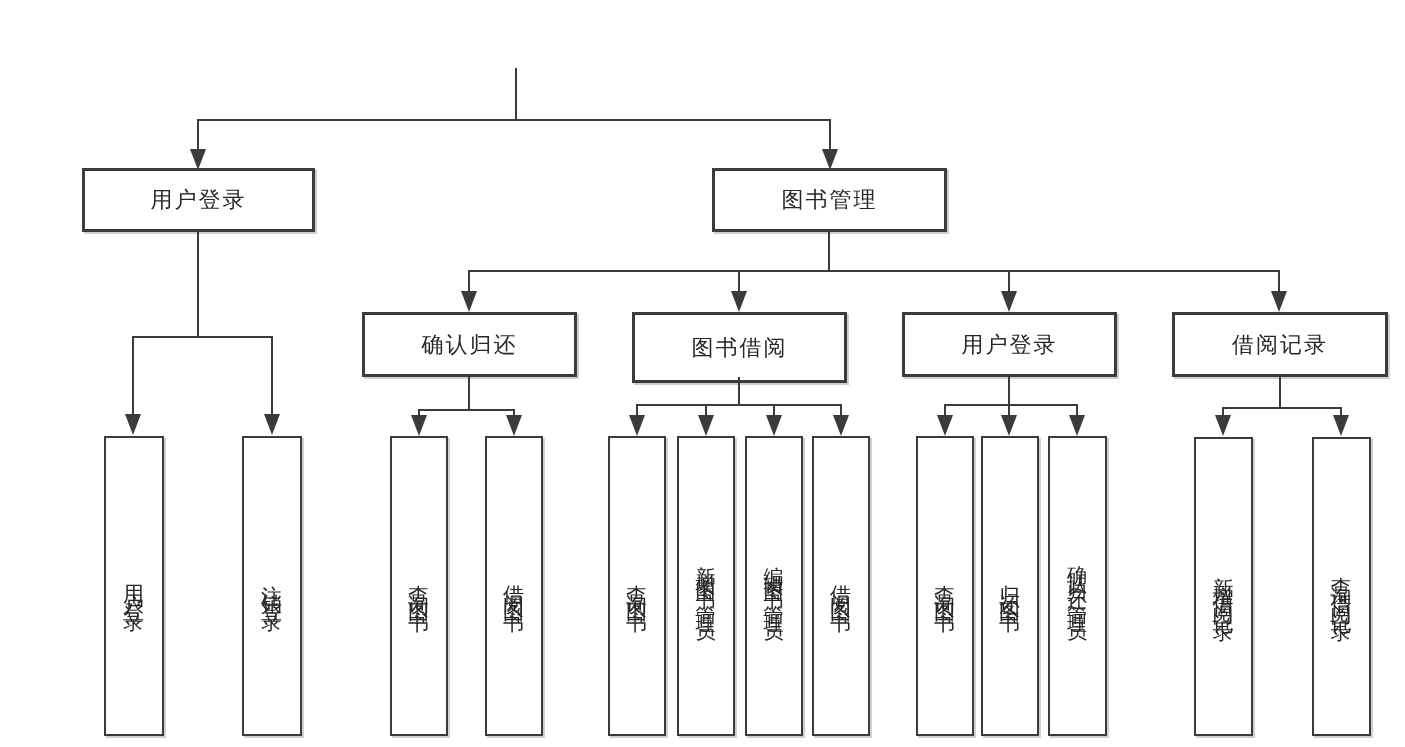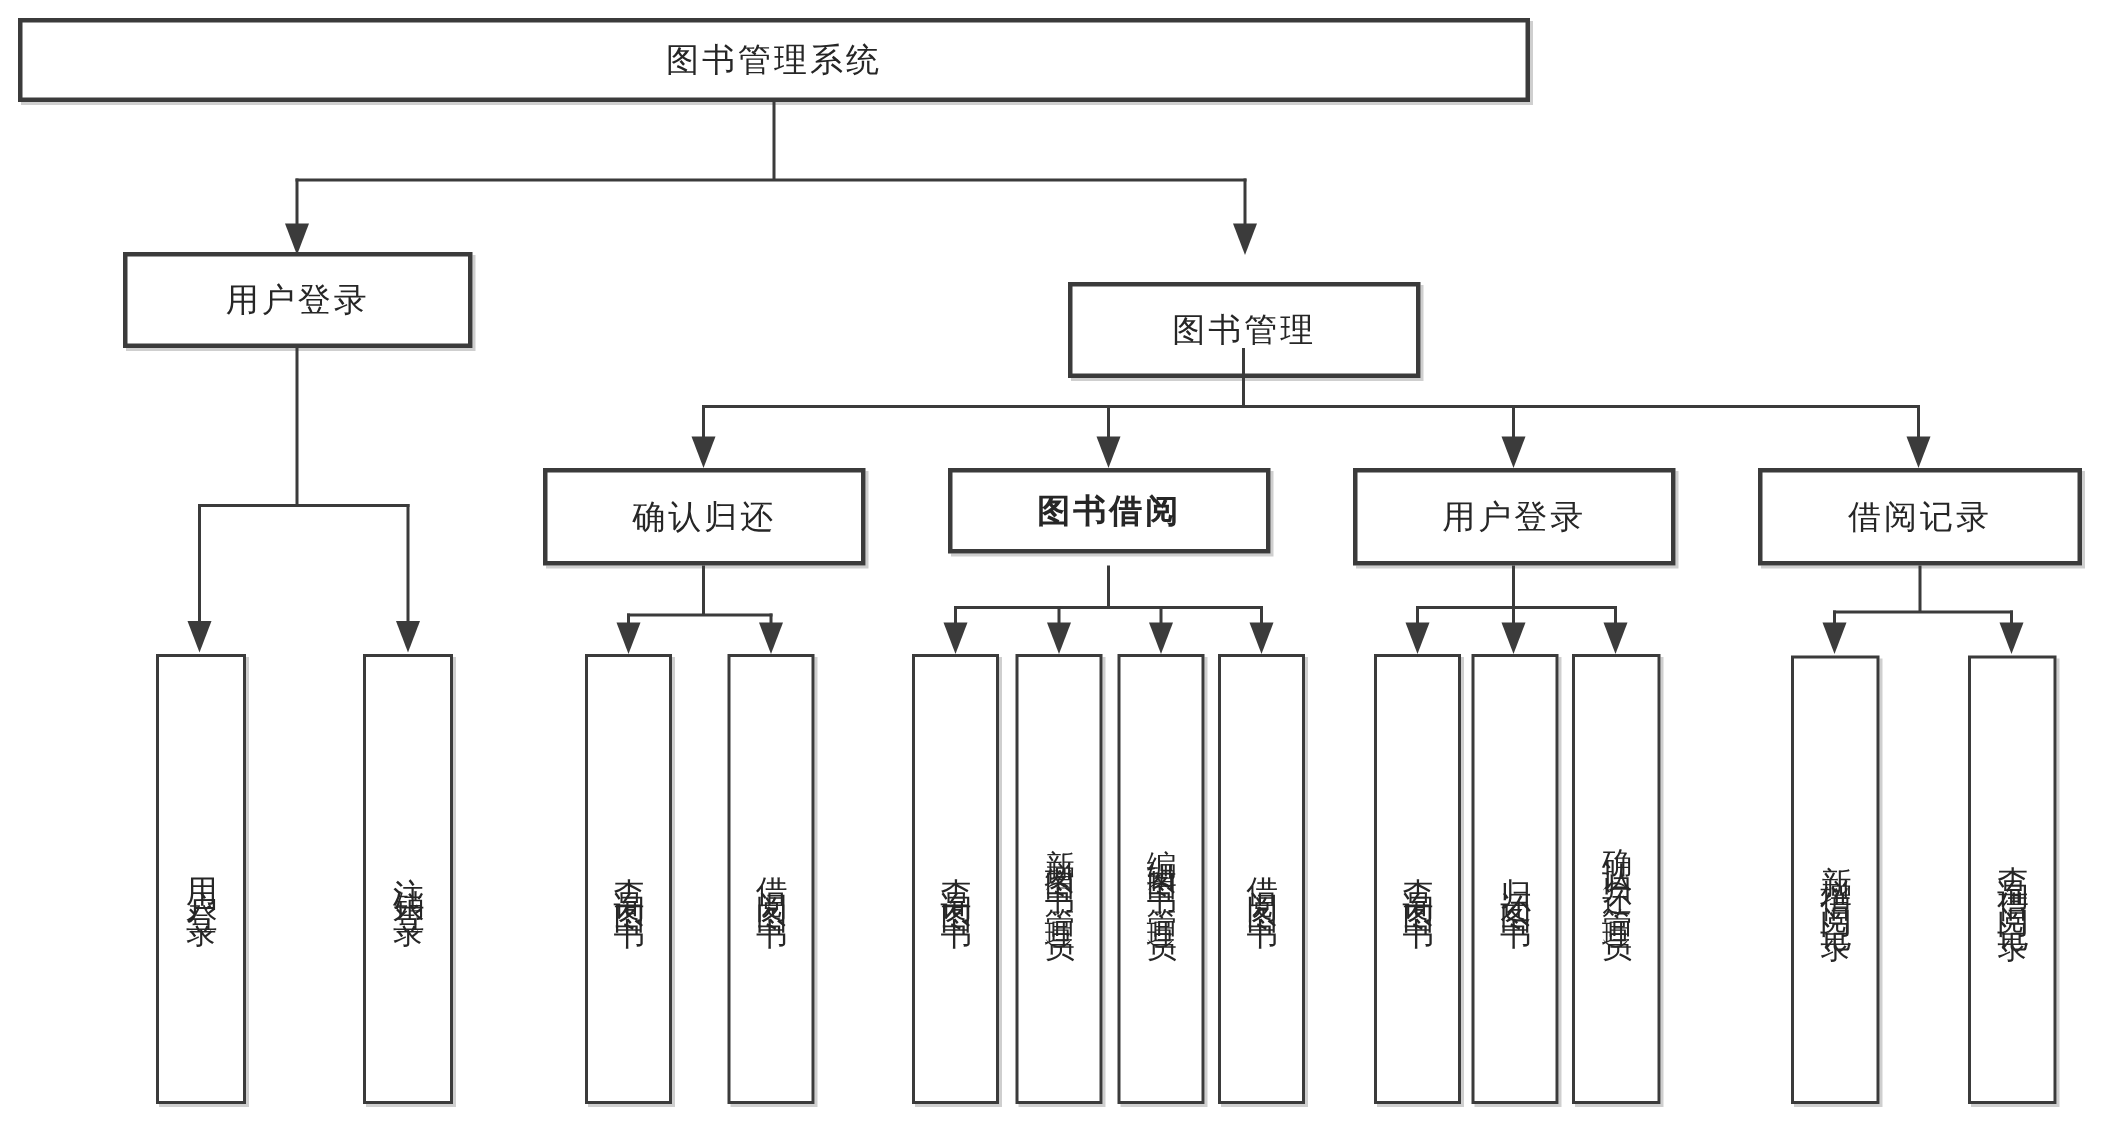--- a/index.html
+++ b/index.html
@@ -34,35 +34,32 @@
     position:absolute;left:1183px;top:714px;
     font-size:20px;color:#9c9c9c;white-space:nowrap;
     text-shadow:1px 1px 1px #e9e9e9;
   }
 </style>
 </head>
 <body>
 
 <div class="stage">
 
-  <div class="box" style="left:12px;top:12px;width:1008px;height:56px;">
-    <span>图书管理系统</span>
-  </div>
 
   <div class="vline" style="left:515px;top:68px;height:52px;"></div>
   <div class="hline" style="left:197px;top:119px;width:634px;"></div>
   <div class="vline" style="left:197px;top:119px;height:34px;"></div>
   <div class="arrow" style="left:190px;top:149px;"></div>
   <div class="vline" style="left:829px;top:119px;height:34px;"></div>
   <div class="arrow" style="left:822px;top:149px;"></div>
 
   <div class="box" style="left:82px;top:168px;width:233px;height:64px;">
     <span>用户登录</span>
   </div>
-  <div class="box" style="left:712px;top:168px;width:235px;height:64px;margin-top:20px;">
+  <div class="box" style="left:712px;top:168px;width:235px;height:64px;">
     <span>图书管理</span>
   </div>
 
   <div class="vline" style="left:197px;top:232px;height:105px;"></div>
   <div class="hline" style="left:132px;top:336px;width:141px;"></div>
   <div class="vline" style="left:132px;top:336px;height:80px;"></div>
   <div class="arrow" style="left:125px;top:414px;"></div>
   <div class="vline" style="left:271px;top:336px;height:80px;"></div>
   <div class="arrow" style="left:264px;top:414px;"></div>
 
@@ -73,21 +70,21 @@
   <div class="vline" style="left:738px;top:270px;height:23px;"></div>
   <div class="arrow" style="left:731px;top:291px;"></div>
   <div class="vline" style="left:1008px;top:270px;height:23px;"></div>
   <div class="arrow" style="left:1001px;top:291px;"></div>
   <div class="vline" style="left:1278px;top:270px;height:23px;"></div>
   <div class="arrow" style="left:1271px;top:291px;"></div>
 
   <div class="box" style="left:362px;top:312px;width:215px;height:65px;">
     <span>确认归还</span>
   </div>
-  <div class="box" style="left:632px;top:312px;width:215px;height:57px;font-weight:bold;">
+  <div class="box" style="left:632px;top:312px;width:215px;height:71px;">
     <span>图书借阅</span>
   </div>
   <div class="box" style="left:902px;top:312px;width:215px;height:65px;">
     <span>用户登录</span>
   </div>
   <div class="box" style="left:1172px;top:312px;width:216px;height:65px;">
     <span>借阅记录</span>
   </div>
 
   <div class="vline" style="left:468px;top:377px;height:33px;"></div>

